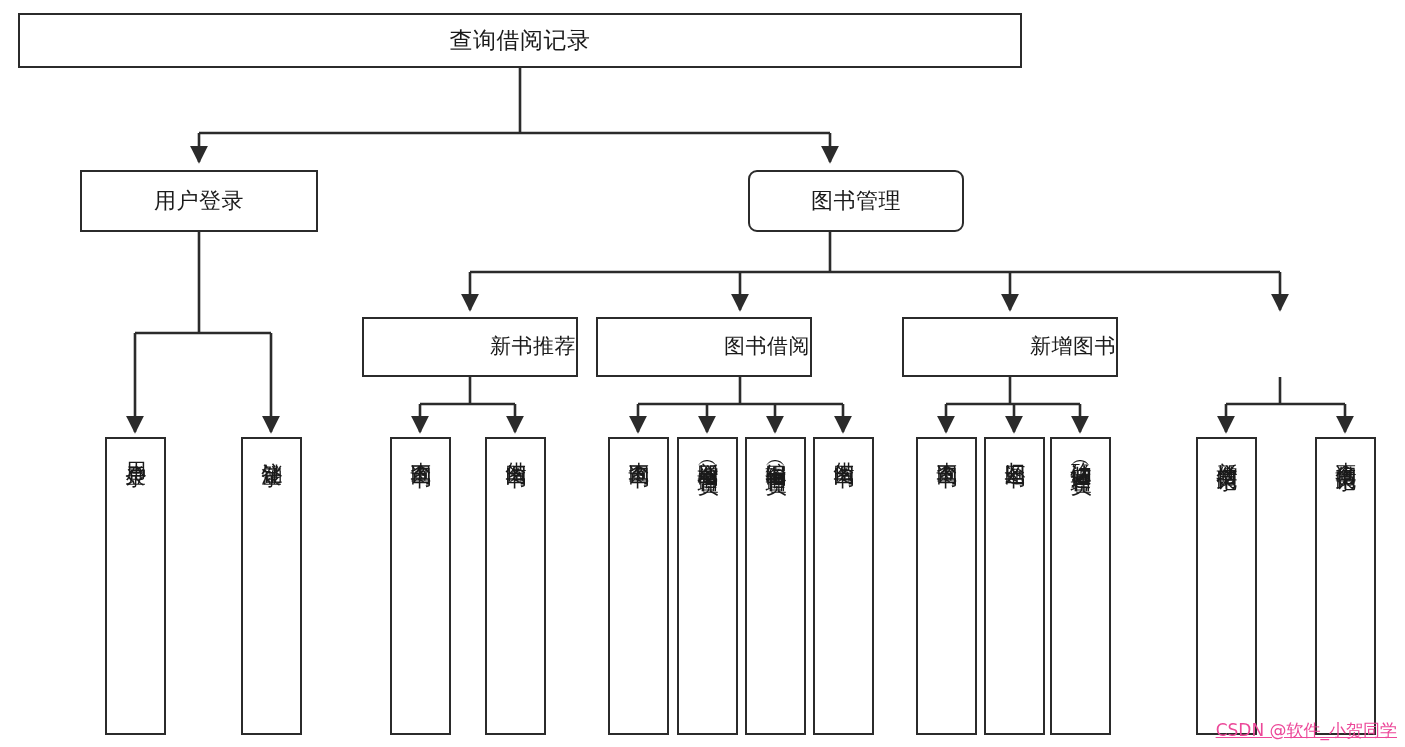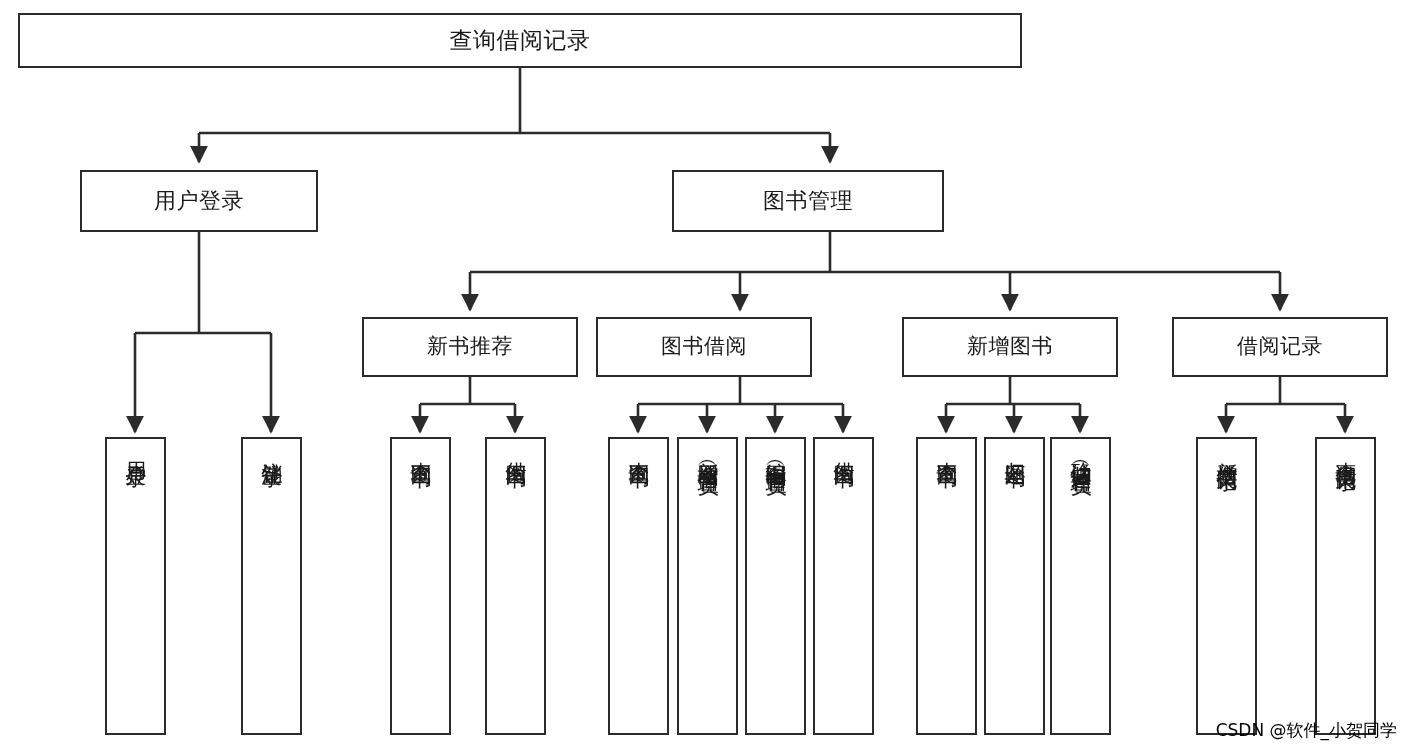--- a/index.html
+++ b/index.html
@@ -37,20 +37,21 @@
     color: #1a1a1a;
   }
   .node.root {
     font-size: 23px;
   }
   .node.level2 {
     font-size: 22px;
   }
   .node.level3 {
     font-size: 21px;
+    justify-content: flex-end;
   }
   .node.leaf {
     font-size: 21px;
     align-items: flex-start;
     justify-content: center;
     padding-top: 6px;
   }
   .node-label {
     line-height: 1.32;
     letter-spacing: 0.5px;
@@ -61,23 +62,24 @@
     text-orientation: upright;
     letter-spacing: 2px;
     line-height: 1.0;
     white-space: nowrap;
   }
   #watermark {
     position: absolute;
     right: 8px;
     bottom: 5px;
     font-size: 17px;
-    color: #000000;
+    color: #ec4899;
     white-space: nowrap;
     user-select: none;
+    text-decoration: underline;
   }
 </style>
 </head>
 <body>
 
 <div id="diagram-root">
 
   <svg id="edge-layer" viewBox="0 0 1405 747" width="1405" height="747" xmlns="http://www.w3.org/2000/svg">
     <defs>
       <marker id="arrow" viewBox="0 0 10 10" refX="9" refY="5" markerWidth="7" markerHeight="7" orient="auto-start-reverse">
@@ -128,36 +130,33 @@
     </g>
   </svg>
 
   <div class="node root" style="left:18px; top:13px; width:1004px; height:55px;">
     <span class="node-label">查询借阅记录</span>
   </div>
 
   <div class="node level2" style="left:80px; top:170px; width:238px; height:62px;">
     <span class="node-label">用户登录</span>
   </div>
-  <div class="node level2" style="left:672px; top:170px; width:272px; height:62px;">
+  <div class="node level2" style="left:748px; top:170px; width:216px; height:62px;border-radius:9px;">
     <span class="node-label">图书管理</span>
   </div>
 
   <div class="node level3" style="left:362px; top:317px; width:216px; height:60px;">
     <span class="node-label">新书推荐</span>
   </div>
   <div class="node level3" style="left:596px; top:317px; width:216px; height:60px;">
     <span class="node-label">图书借阅</span>
   </div>
   <div class="node level3" style="left:902px; top:317px; width:216px; height:60px;">
     <span class="node-label">新增图书</span>
   </div>
-  <div class="node level3" style="left:1172px; top:317px; width:216px; height:60px;">
-    <span class="node-label">借阅记录</span>
-  </div>
 
   <div class="node leaf" style="left:105px; top:437px; width:61px; height:298px;">
     <span class="node-label">用户登录</span>
   </div>
   <div class="node leaf" style="left:241px; top:437px; width:61px; height:298px;">
     <span class="node-label">注销登录</span>
   </div>
 
   <div class="node leaf" style="left:390px; top:437px; width:61px; height:298px;">
     <span class="node-label">查询图书</span>

